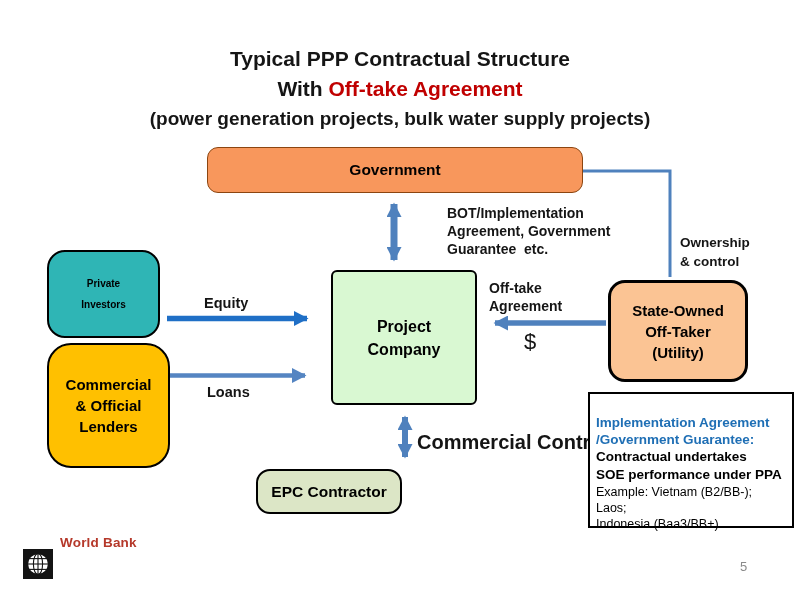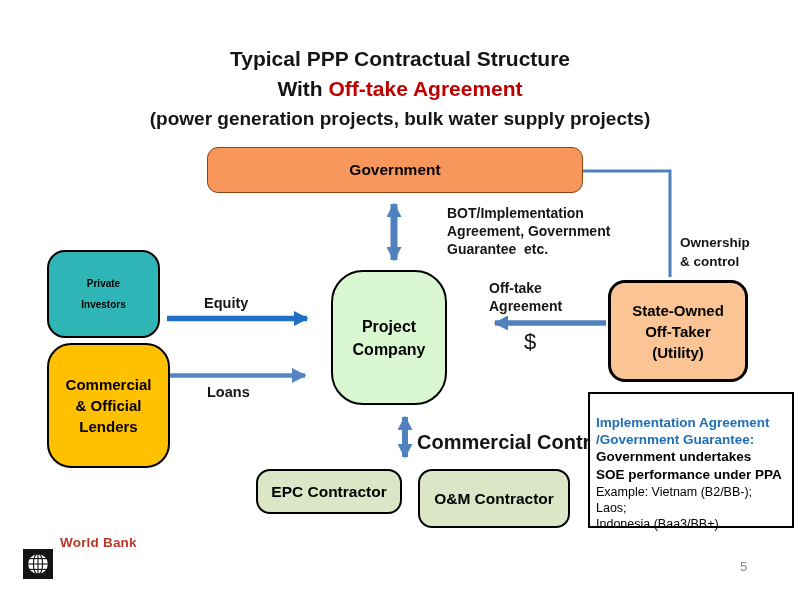--- a/index.html
+++ b/index.html
@@ -19,22 +19,22 @@
   .box {
     position:absolute; z-index:2; display:flex; align-items:center; justify-content:center;
     text-align:center; font-weight:bold; color:#000; white-space:pre-line; box-sizing:border-box;
   }
   .box-government { left:207px; top:147px; width:376px; height:46px; background:#F8975C;
     border:1.5px solid #8C4510; border-radius:11px; font-size:15.5px; }
   .box-private { left:47px; top:250px; width:113px; height:88px; background:#2FB5B5;
     border:2px solid #000; border-radius:18px; font-size:10px; line-height:21px; }
   .box-lenders { left:47px; top:343px; width:123px; height:125px; background:#FFC000;
     border:2px solid #000; border-radius:24px; font-size:15px; line-height:21px; }
-  .box-project { left:331px; top:270px; width:116px; height:135px; background:#D9F8D2;
-    border:2px solid #000; border-radius:32px; font-size:16px; line-height:23px; }
+  .box-project { left:331px; top:270px; width:146px; height:135px; background:#D9F8D2;
+    border:2px solid #000; border-radius:6px; font-size:16px; line-height:23px; }
   .box-state { left:608px; top:280px; width:140px; height:102px; background:#FBC494;
     border:3px solid #000; border-radius:17px; font-size:15px; line-height:21px; }
   .box-epc { left:256px; top:469px; width:146px; height:45px; background:#DCE6C6;
     border:2.5px solid #000; border-radius:14px; font-size:15.5px; }
   .box-om  { left:418px; top:469px; width:152px; height:59px; background:#DCE6C6;
     border:2.5px solid #000; border-radius:14px; font-size:15.5px; }
   
   .lbl { position:absolute; z-index:2; font-weight:bold; color:#151515; white-space:pre-wrap; }
   .lbl-bot { left:417px; top:204px; font-size:14px; line-height:18px;margin-left:30px; }
   .lbl-ownership { left:680px; top:213px; font-size:13.5px; line-height:19px;margin-top:20px; }
@@ -99,38 +99,37 @@
 Investors</div>
   <div class="box box-lenders">Commercial
 &amp; Official
 Lenders</div>
   <div class="box box-project">Project
 Company</div>
   <div class="box box-state">State-Owned
 Off-Taker
 (Utility)</div>
   <div class="box box-epc">EPC Contractor</div>
-  <div class="box box-om">O&amp;M Contractor</div>
 
   <div class="lbl lbl-bot">BOT/Implementation
 Agreement, Government
 Guarantee  etc.</div>
   <div class="lbl lbl-ownership">Ownership
 &amp; control</div>
   <div class="lbl lbl-equity">Equity</div>
   <div class="lbl lbl-loans">Loans</div>
   <div class="lbl lbl-offtake">Off-take
 Agreement</div>
   <div class="lbl lbl-dollar">$</div>
   <div class="lbl lbl-commercial">Commercial Contracts</div>
 
   <div class="impl-box">
     <div class="blue">Implementation Agreement</div>
     <div class="blue">/Government Guarantee:</div>
-    <div class="bold">Government undertakes</div>
+    <div class="bold">Contractual undertakes</div>
     <div class="bold">SOE performance under PPA</div>
     <div class="ex">Example: Vietnam (B2/BB-); Laos;</div>
     <div class="ex">Indonesia (Baa3/BB+)</div>
   </div>
 
   <svg class="logo-square" viewBox="0 0 30 30">
     <rect width="30" height="30" fill="#141414"></rect>
     <circle cx="15" cy="15" r="10.5" fill="#ffffff"></circle>
     <g stroke="#141414" fill="none" stroke-width="1.1">
       <ellipse cx="15" cy="15" rx="4.6" ry="10.5"></ellipse>

